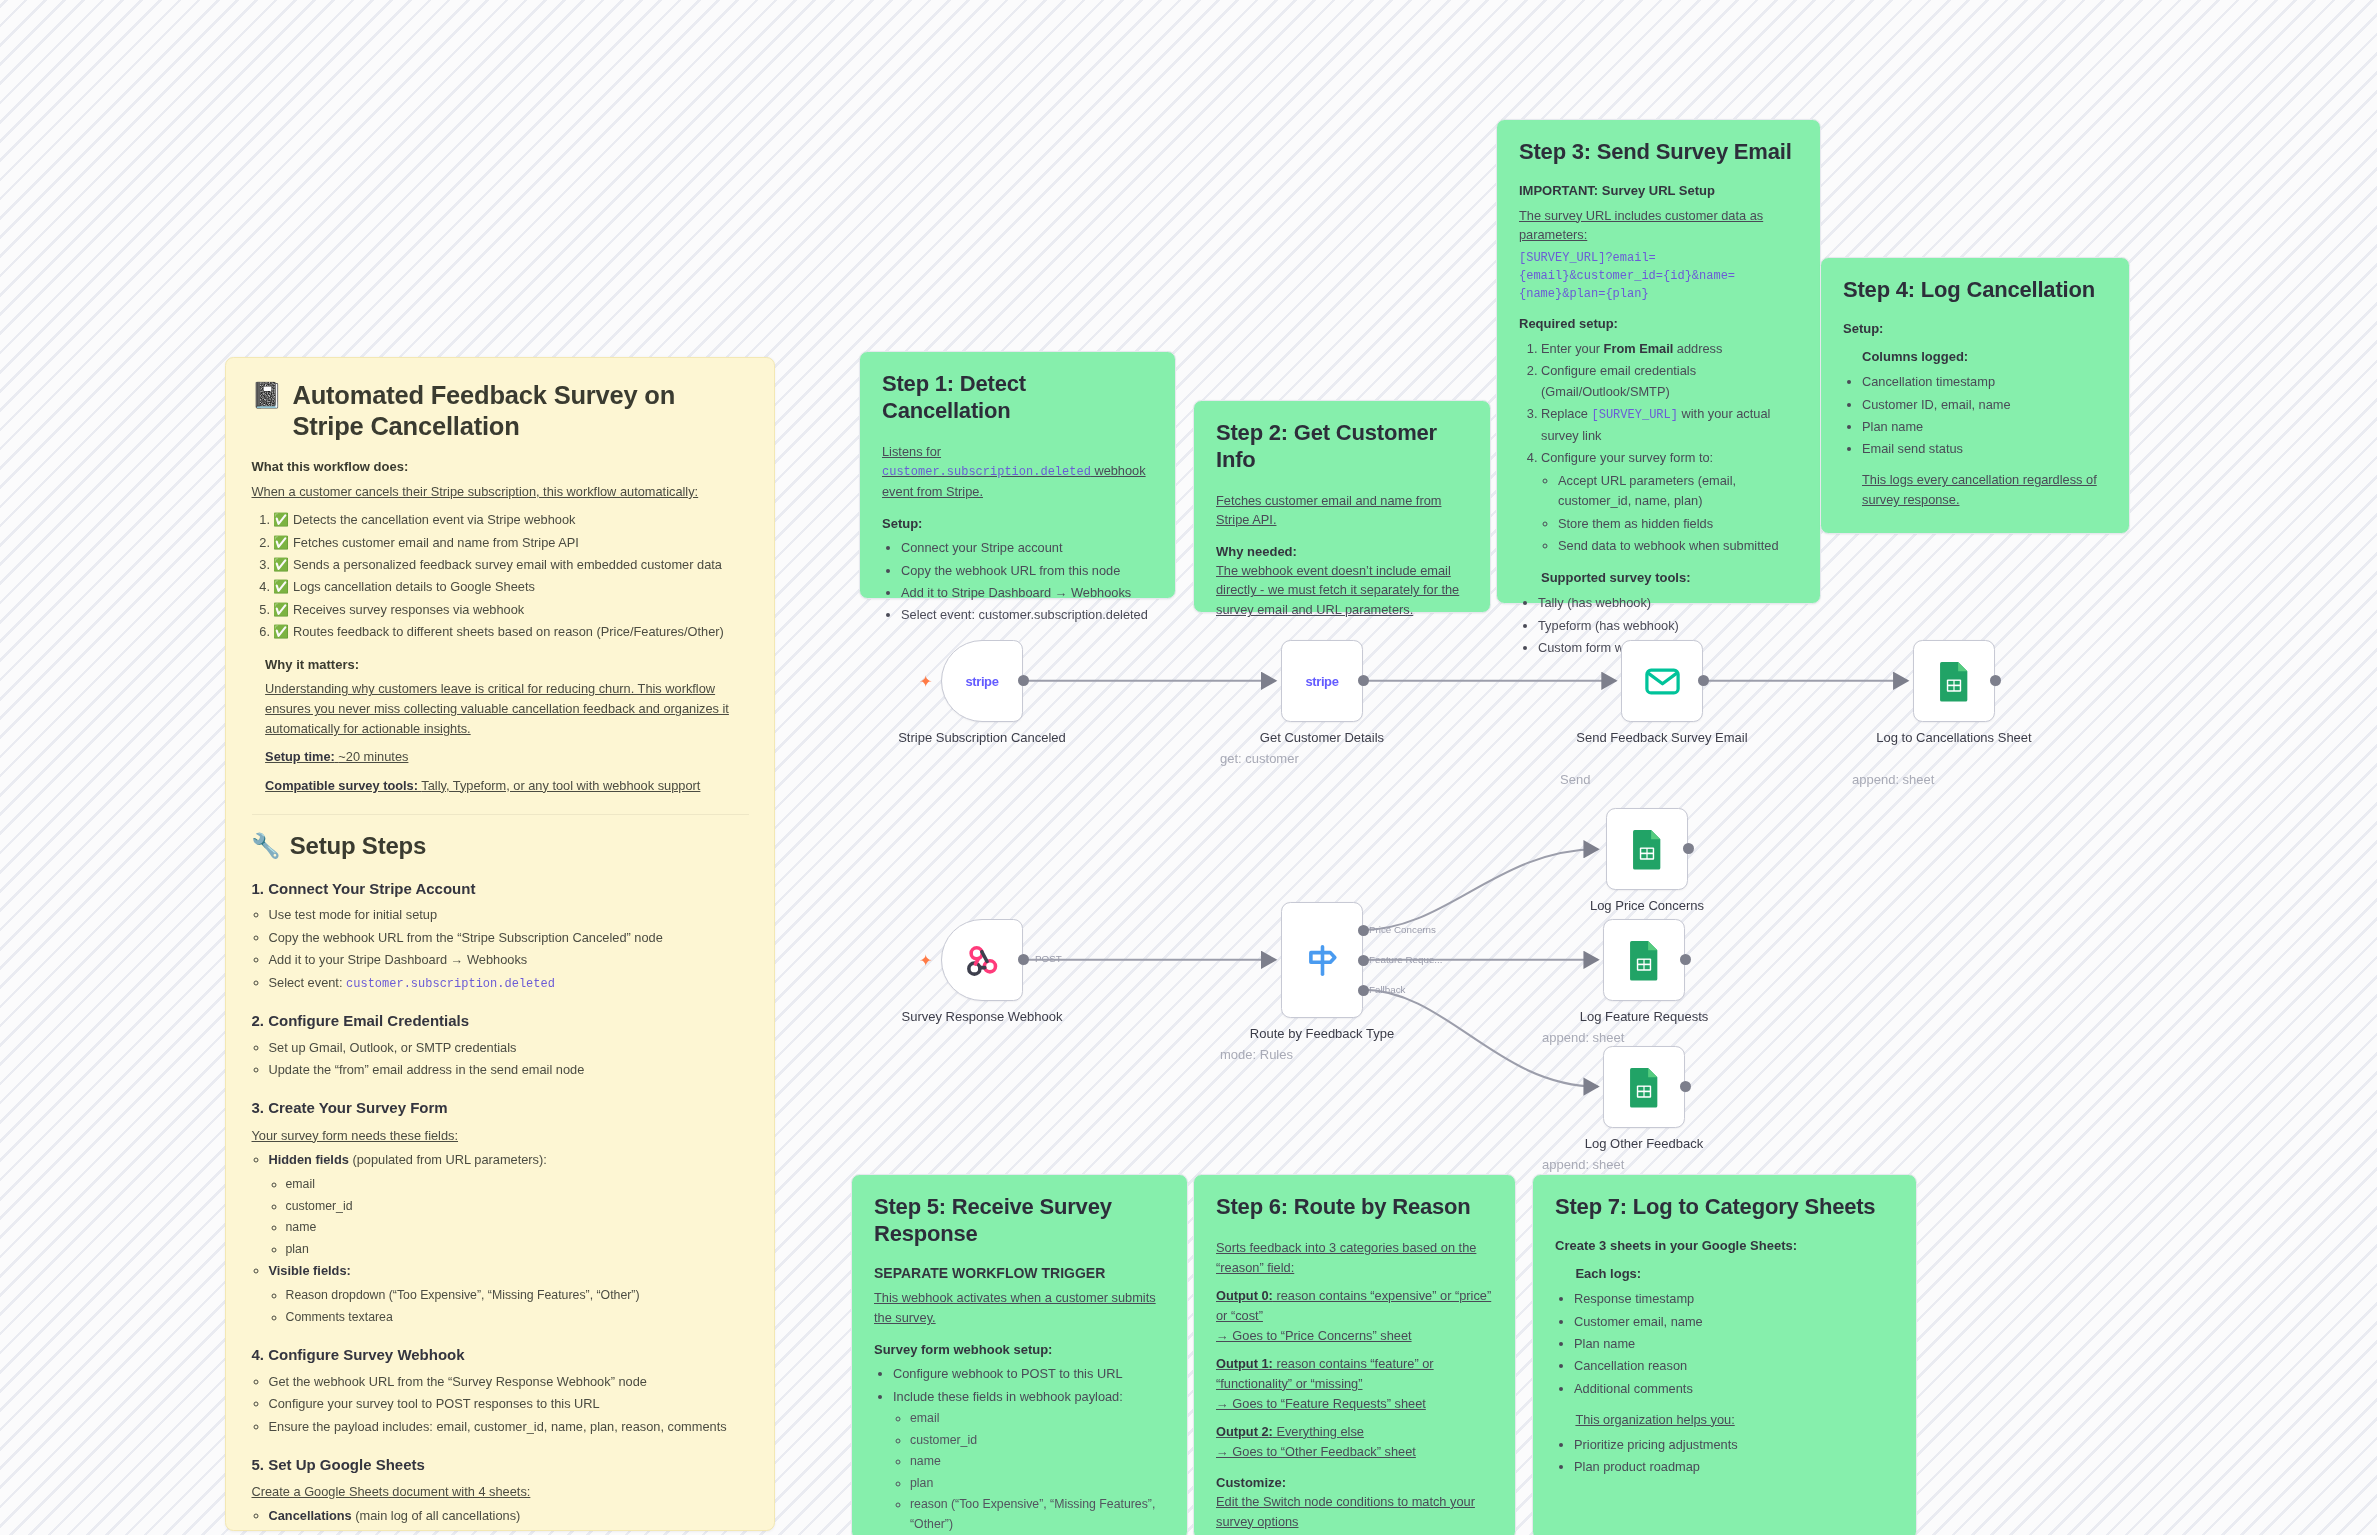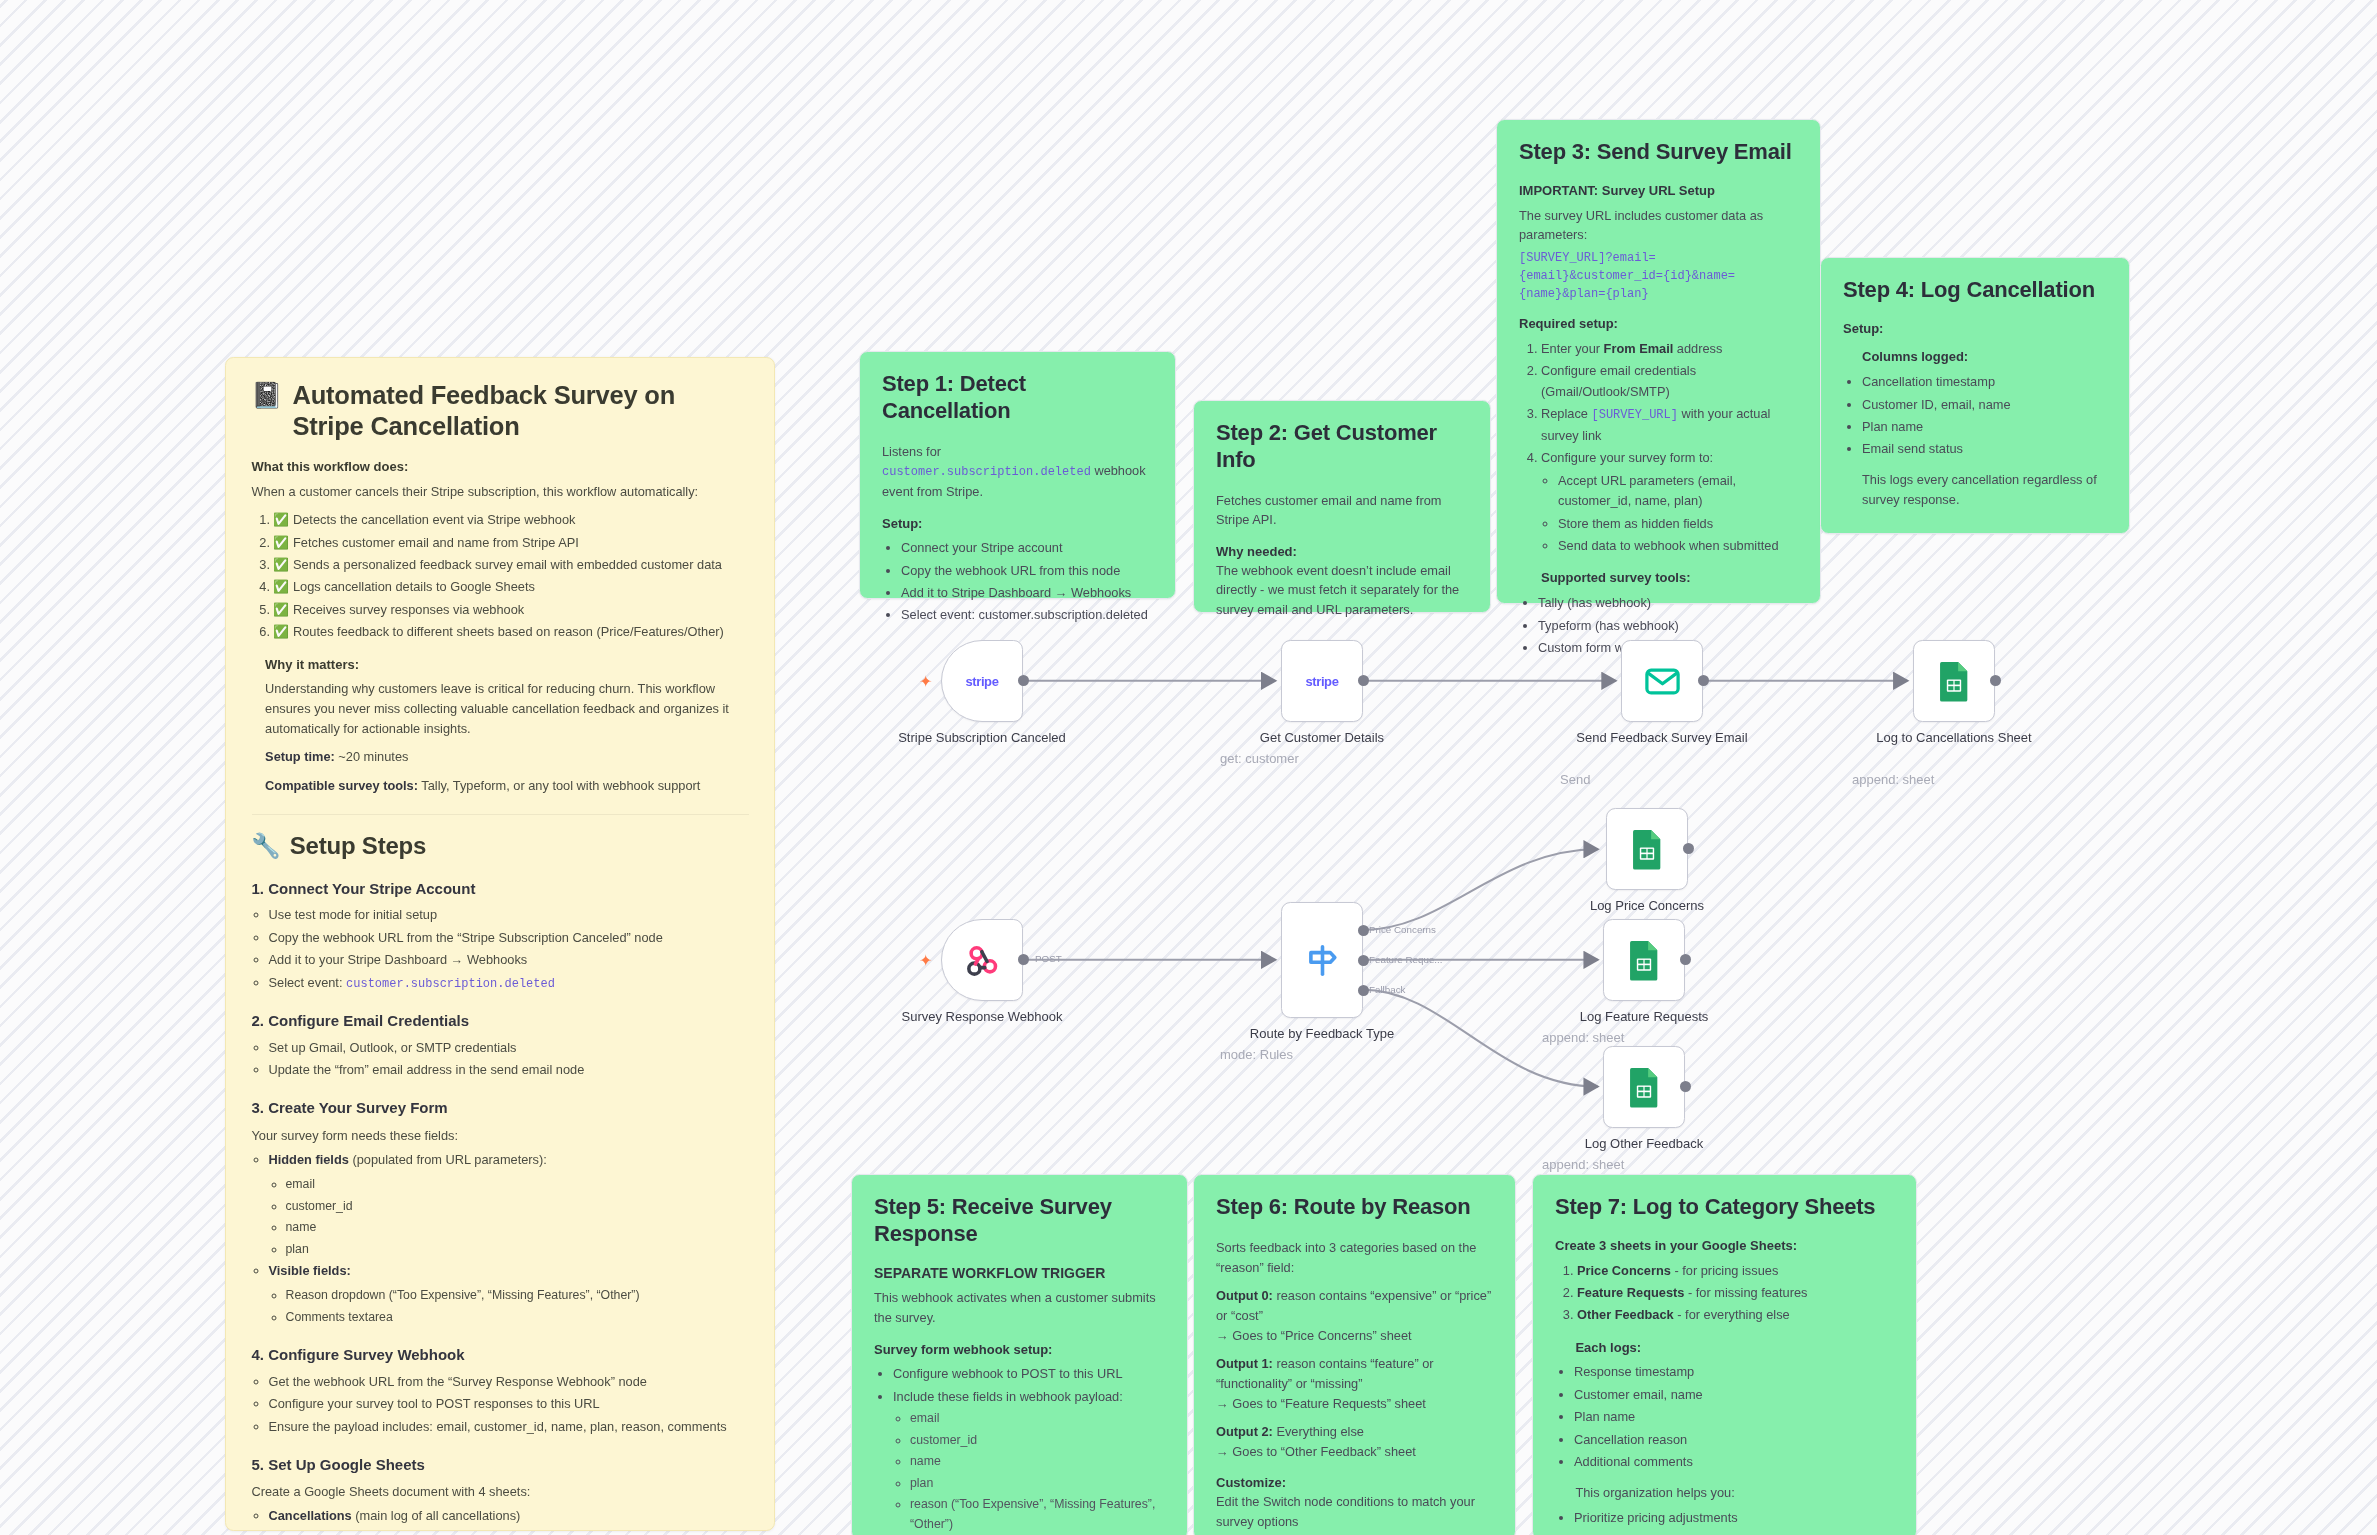--- a/index.html
+++ b/index.html
@@ -17,21 +17,21 @@
   .note{position:absolute;border-radius:8.5px;box-sizing:border-box;}
   .note.white{background:#86efac;border:0.9px solid #e6e8ee;box-shadow:0 0.9px 1.7px rgba(20,25,45,.05);}
   .note.yellow{background:#fdf6d3;border:0.9px solid #f3e8b4;box-shadow:0 0.9px 2.6px rgba(20,25,45,.06);}
   .note .pad{padding:19px 22px;}
   .note.yellow .pad{padding:22px 25.5px;}
 
   .nh{font-size:22px;font-weight:700;color:#2d2e3a;letter-spacing:-0.2px;margin:0 0 17px 0;line-height:1.22;}
   .nh.big{font-size:25.5px;display:flex;align-items:flex-start;gap:9.4px;}
   .nh.mid{font-size:24px;}
   .note .sub{font-size:13px;font-weight:700;color:#34353f;margin:13.6px 0 7.7px 0;}
-  .note .p{font-size:12.8px;color:#4a4b57;line-height:1.55;margin:0 0 8.5px 0;}
+  .note .p{font-size:12.8px;color:#4a4b57;line-height:1.55;margin:0 0 8.5px 0;text-decoration:underline;}
   .note .p.tight{margin-bottom:3.4px;}
   .note ul{margin:3.4px 0 10.2px 0;padding-left:19px;}
   .note ol{margin:3.4px 0 10.2px 0;padding-left:22px;}
   .note li{font-size:12.8px;color:#4a4b57;line-height:1.62;margin:0 0 1.7px 0;}
   .note ul ul,.note ol ul{margin:1.7px 0 1.7px 0;padding-left:17px;list-style:circle;}
   .note ul ul li{font-size:12.3px;color:#53545f;}
   code,.code{font-family:"Liberation Mono",monospace;color:#6b5bd6;font-size:12px;word-break:break-word;}
   .b{font-weight:700;color:#34353f;}
   .chk{color:#21a65a;font-size:12.8px;}
 
@@ -295,25 +295,20 @@
       </p>
       <div class="sub" style="margin-bottom:1.7px">Customize:</div>
       <p class="p">Edit the Switch node conditions to match your survey options</p>
     </div>
   </div>
 
   <div class="note white" style="left:1532px;top:1174px;width:385px;height:366px;">
     <div class="pad">
       <h2 class="nh">Step 7: Log to Category Sheets</h2>
       <div class="sub">Create 3 sheets in your Google Sheets:</div>
-      <ol>
-        <li><span class="b">Price Concerns</span><span> - for pricing issues</span></li>
-        <li><span class="b">Feature Requests</span><span> - for missing features</span></li>
-        <li><span class="b">Other Feedback</span><span> - for everything else</span></li>
-      </ol>
       <div class="sub" style="margin-left:20.4px">Each logs:</div>
       <ul>
         <li>Response timestamp</li>
         <li>Customer email, name</li>
         <li>Plan name</li>
         <li>Cancellation reason</li>
         <li>Additional comments</li>
       </ul>
       <p class="p" style="margin-left:20.4px;margin-bottom:5.1px">This organization helps you:</p>
       <ul>

